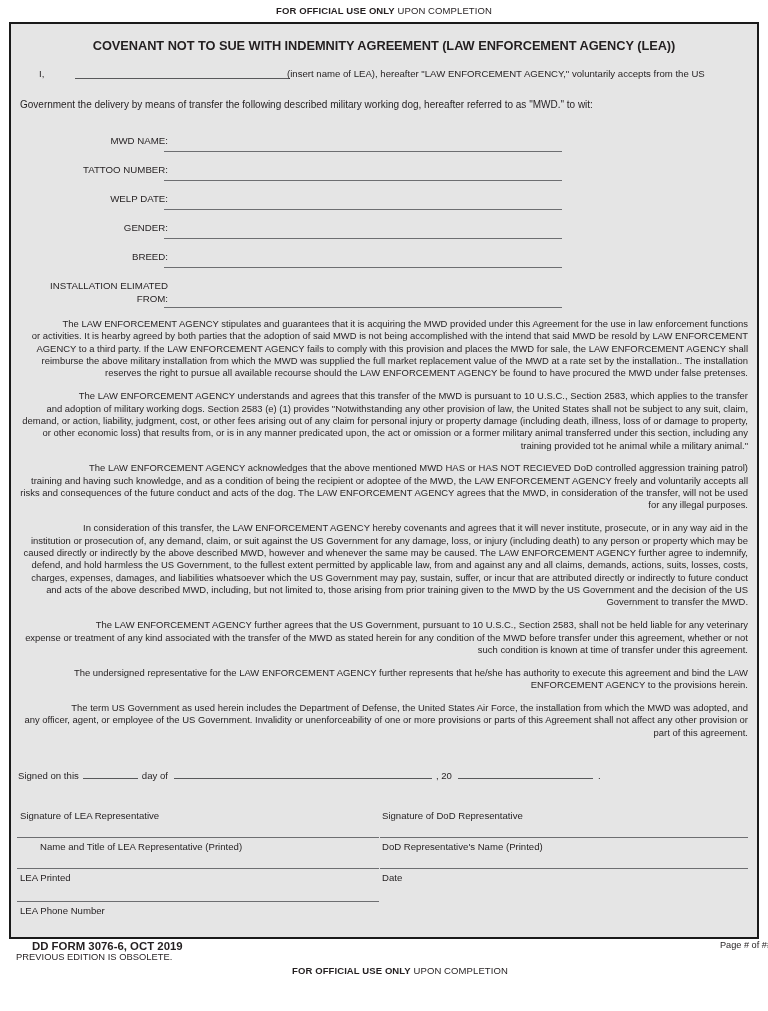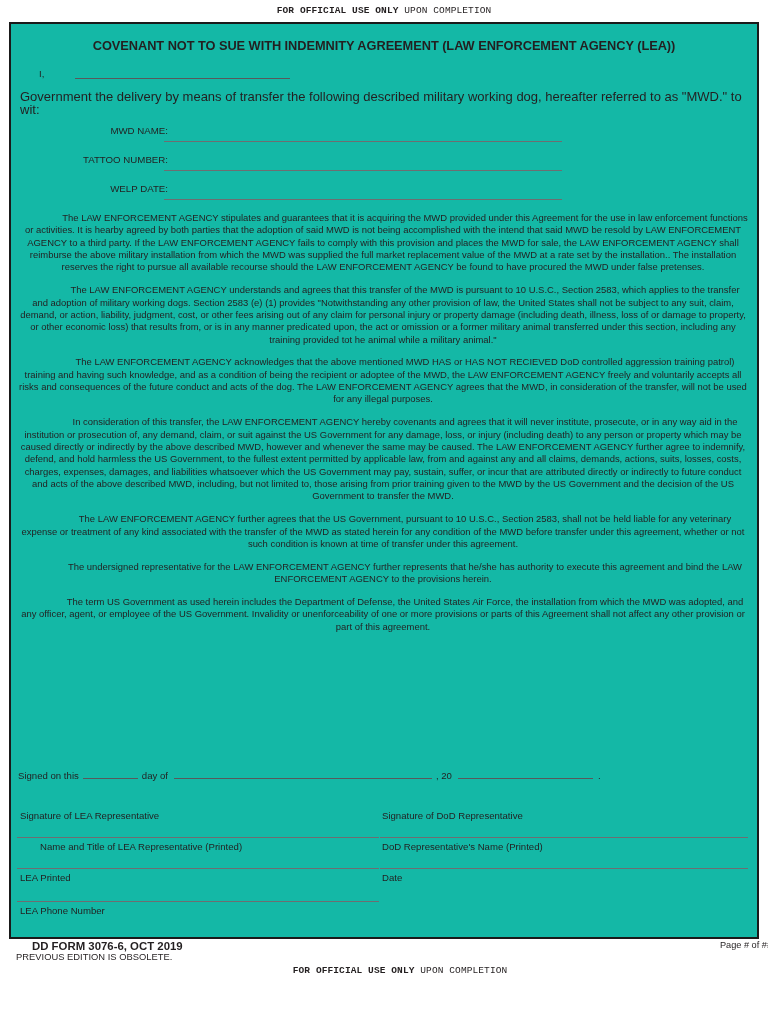--- a/index.html
+++ b/index.html
@@ -17,35 +17,34 @@
     position: relative;
   }
 
   
   .fouo-banner {
     text-align: center;
     font-size: 9.5px;
     letter-spacing: 0.1px;
     line-height: 1.1;
     padding: 0;
-    font-family: Liberation Mono, monospace;
   }
   .fouo-banner .strong { font-weight: bold; }
   #top-banner { margin-top: 6px; margin-bottom: 5px; }
 
   
   .form-box {
     position: absolute;
     left: 9px;
     top: 22px;
     width: 750px;
     height: 917px;
     border: 2.2px solid #1a1a1a;
     box-sizing: border-box;
-    background: #14b8a6;
+    background: #e5e5e5;
     overflow: hidden;
   }
 
   
   .form-title {
     text-align: center;
     font-weight: bold;
     font-size: 12.8px;
     margin-top: 14px;
     margin-bottom: 0;
@@ -80,28 +79,28 @@
     border-bottom: 1.1px solid #58595b;
     height: 0;
   }
   .intro-tail {
     position: absolute;
     left: 268px;
     top: 1px;
     font-size: 9.6px;
   }
   .intro-row2 {
-    margin-top: 10px;
-    font-size: 13px;
+    margin-top: 18px;
+    font-size: 10px;
     padding-left: 1px;
   }
 
   
   .fields {
-    margin-top: 9px;
+    margin-top: 24px;
     padding: 0;
   }
   .field-row {
     position: relative;
     height: 29px;
   }
   .field-row.tall { height: 38px; }
   .field-label {
     position: absolute;
     right: 589px;    
@@ -118,21 +117,21 @@
     width: 398px;
     border-bottom: 1.15px solid #6d6e71;
     height: 0;
   }
 
   
   .body-text {
     padding: 0 9px 0 7px;
     font-size: 9.45px;
     line-height: 12.35px;
-    text-align: center;
+    text-align: right;
   }
   .body-text p {
     margin: 0 0 10.5px 0;
     text-indent: 44px;
   }
   .body-text p:last-child { margin-bottom: 8px; }
 
   
   .signed-line {
     position: absolute;
@@ -211,20 +210,21 @@
 </div>
 
 <div class="form-box">
 
   <div class="form-title">COVENANT NOT TO SUE WITH INDEMNITY AGREEMENT (LAW ENFORCEMENT AGENCY (LEA))</div>
 
   <div class="intro">
     <div class="intro-row1">
       <span class="i-label">I,</span>
       <span class="lea-rule"></span>
+      <span class="intro-tail">(insert name of LEA), hereafter "LAW ENFORCEMENT AGENCY," voluntarily accepts from the US</span>
     </div>
     <div class="intro-row2">Government the delivery by means of transfer the following described military working dog, hereafter referred to as "MWD." to wit:</div>
   </div>
 
   <div class="fields">
 
     <div class="field-row">
       <span class="field-label">MWD NAME:</span>
       <span class="field-rule" style="top:16px;"></span>
     </div>
@@ -232,22 +232,35 @@
     <div class="field-row">
       <span class="field-label">TATTOO NUMBER:</span>
       <span class="field-rule" style="top:16px;"></span>
     </div>
 
     <div class="field-row">
       <span class="field-label">WELP DATE:</span>
       <span class="field-rule" style="top:16px;"></span>
     </div>
 
-
-
+    <div class="field-row">
+      <span class="field-label">GENDER:</span>
+      <span class="field-rule" style="top:16px;"></span>
+    </div>
+
+    <div class="field-row">
+      <span class="field-label">BREED:</span>
+      <span class="field-rule" style="top:16px;"></span>
+    </div>
+
+    <div class="field-row tall">
+      <span class="field-label">INSTALLATION ELIMATED
+FROM:</span>
+      <span class="field-rule" style="top:27px;"></span>
+    </div>
 
   </div>
 
   <div class="body-text">
     <p>The LAW ENFORCEMENT AGENCY stipulates and guarantees that it is acquiring the MWD provided under this Agreement for the use in law enforcement functions or activities. It is hearby agreed by both parties that the adoption of said MWD is not being accomplished with the intend that said MWD be resold by LAW ENFORCEMENT AGENCY to a third party. If the LAW ENFORCEMENT AGENCY fails to comply with this provision and places the MWD for sale, the LAW ENFORCEMENT AGENCY shall reimburse the above military installation from which the MWD was supplied the full market replacement value of the MWD at a rate set by the installation.. The installation reserves the right to pursue all available recourse should the LAW ENFORCEMENT AGENCY be found to have procured the MWD under false pretenses.</p>
     <p>The LAW ENFORCEMENT AGENCY understands and agrees that this transfer of the MWD is pursuant to 10 U.S.C., Section 2583, which applies to the transfer and adoption of military working dogs. Section 2583 (e) (1) provides "Notwithstanding any other provision of law, the United States shall not be subject to any suit, claim, demand, or action, liability, judgment, cost, or other fees arising out of any claim for personal injury or property damage (including death, illness, loss of or damage to property, or other economic loss) that results from, or is in any manner predicated upon, the act or omission or a former military animal transferred under this section, including any training provided tot he animal while a military animal."</p>
     <p>The LAW ENFORCEMENT AGENCY acknowledges that the above mentioned MWD HAS or HAS NOT RECIEVED DoD controlled aggression training patrol) training and having such knowledge, and as a condition of being the recipient or adoptee of the MWD, the LAW ENFORCEMENT AGENCY freely and voluntarily accepts all risks and consequences of the future conduct and acts of the dog. The LAW ENFORCEMENT AGENCY agrees that the MWD, in consideration of the transfer, will not be used for any illegal purposes.</p>
     <p>In consideration of this transfer, the LAW ENFORCEMENT AGENCY hereby covenants and agrees that it will never institute, prosecute, or in any way aid in the institution or prosecution of, any demand, claim, or suit against the US Government for any damage, loss, or injury (including death) to any person or property which may be caused directly or indirectly by the above described MWD, however and whenever the same may be caused. The LAW ENFORCEMENT AGENCY further agree to indemnify, defend, and hold harmless the US Government, to the fullest extent permitted by applicable law, from and against any and all claims, demands, actions, suits, losses, costs, charges, expenses, damages, and liabilities whatsoever which the US Government may pay, sustain, suffer, or incur that are attributed directly or indirectly to future conduct and acts of the above described MWD, including, but not limited to, those arising from prior training given to the MWD by the US Government and the decision of the US Government to transfer the MWD.</p>
     <p>The LAW ENFORCEMENT AGENCY further agrees that the US Government, pursuant to 10 U.S.C., Section 2583, shall not be held liable for any veterinary expense or treatment of any kind associated with the transfer of the MWD as stated herein for any condition of the MWD before transfer under this agreement, whether or not such condition is known at time of transfer under this agreement.</p>
     <p>The undersigned representative for the LAW ENFORCEMENT AGENCY further represents that he/she has authority to execute this agreement and bind the LAW ENFORCEMENT AGENCY to the provisions herein.</p>

